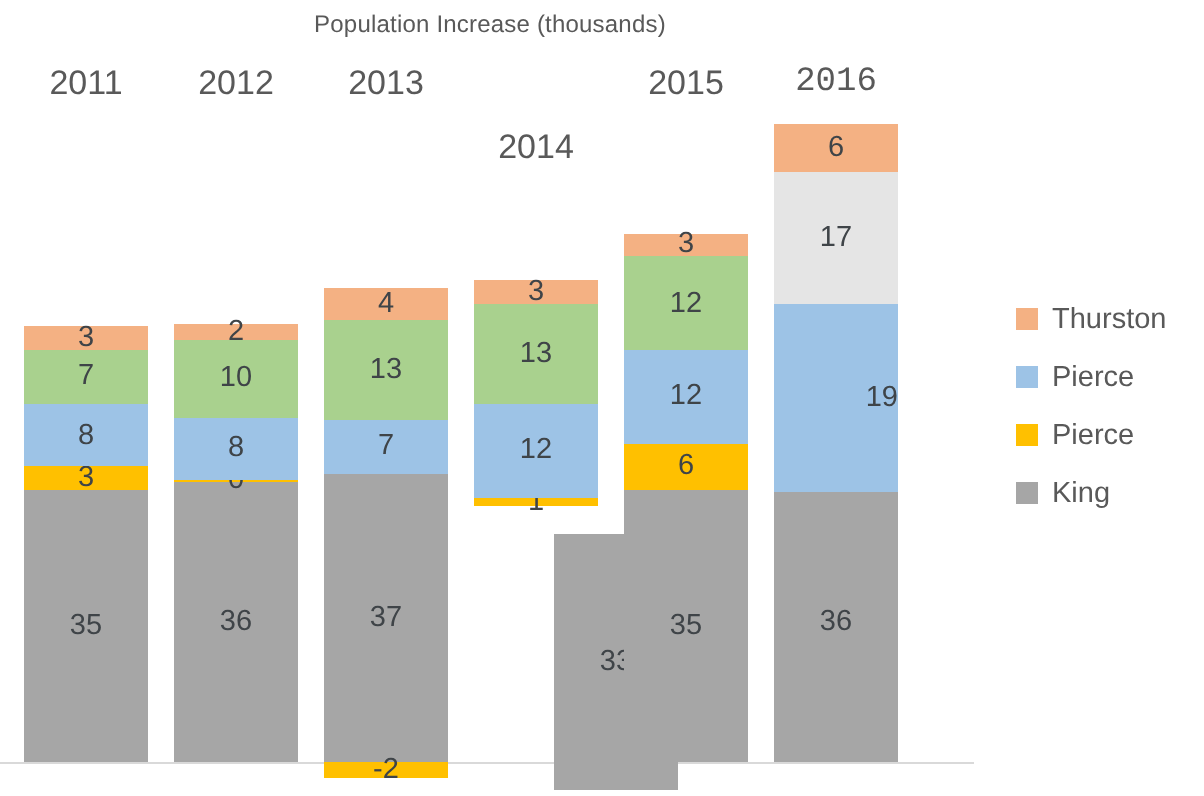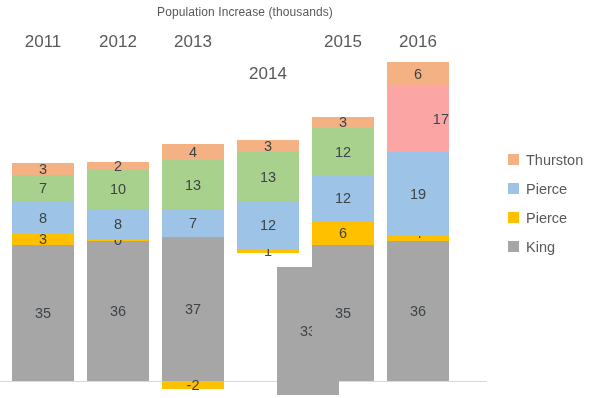--- a/index.html
+++ b/index.html
@@ -106,21 +106,21 @@
 <div id="chart-root">
 
   <div id="chart-title">Population Increase (thousands)</div>
 
   <div id="category-axis">
       <div class="cat-label" style="left: 12px;">2011</div>
       <div class="cat-label" style="left: 87px;">2012</div>
       <div class="cat-label" style="left: 162px;">2013</div>
       <div class="cat-label" style="left: 237px; margin-top: 32px;">2014</div>
       <div class="cat-label" style="left: 312px;">2015</div>
-      <div class="cat-label" style="left: 387px;">2016</div>
+      <div class="cat-label" style="left: 387px; font-family: Liberation Mono, monospace;">2016</div>
     </div>
 
   <div id="plot-area">
     <div id="axis-line"></div>
   <div class="bar-column" style="left: 12px; top: 0px; height: 398px;">
         <div class="segment" style="background: rgb(166, 166, 166); top: 245.025px; height: 135.975px;">
           <span>35</span>
         </div>
         <div class="segment" style="background: rgb(255, 192, 0); top: 233.37px; height: 11.655px;">
           <span style="position: relative; top: 0px;">3</span>
@@ -203,24 +203,24 @@
           <span style="position: relative; top: 0px;">3</span>
         </div>
       </div>
       <div class="bar-column" style="left: 387px; top: 0px; height: 398px;">
         <div class="segment" style="background: rgb(166, 166, 166); top: 241.14px; height: 139.86px;">
           <span>36</span>
         </div>
         <div class="segment" style="background: rgb(255, 192, 0); top: 225.6px; height: 15.54px;">
           <span>4</span>
         </div>
-        <div class="segment" style="background: rgb(157, 195, 230); top: 151.785px; height: 84px;">
+        <div class="segment" style="background: rgb(157, 195, 230); top: 151.785px; height: 94px; justify-content: flex-end;">
           <span>19</span>
         </div>
-        <div class="segment" style="background: #fca5a5; top: 85.74px; height: 66.045px; justify-content: flex-end;">
+        <div class="segment" style="background: #e5e5e5; top: 85.74px; height: 66.045px;">
           <span>17</span>
         </div>
         <div class="segment" style="background: rgb(244, 177, 131); top: 62.43px; height: 23.31px;">
           <span>6</span>
         </div>
       </div>
     </div>
 
   <div id="legend">
       <div class="legend-item">

